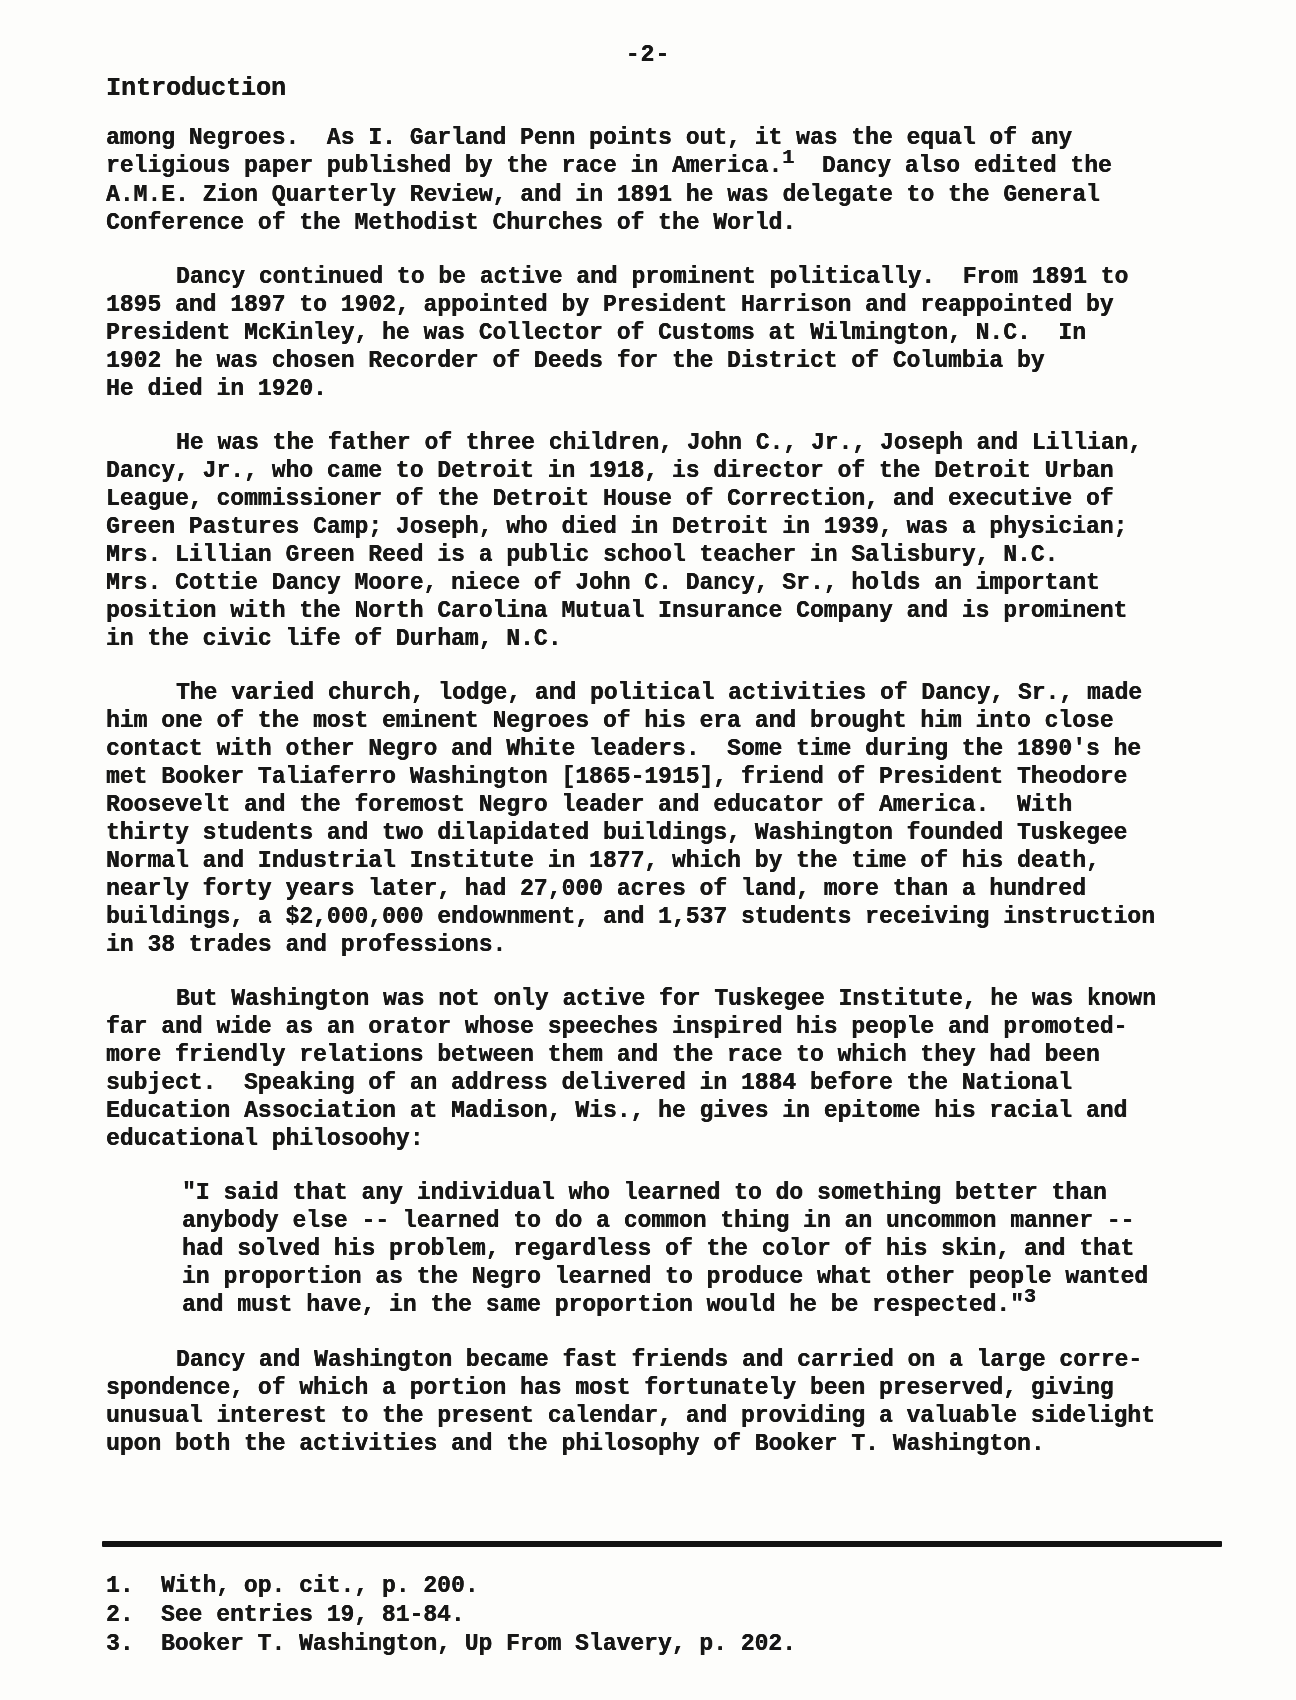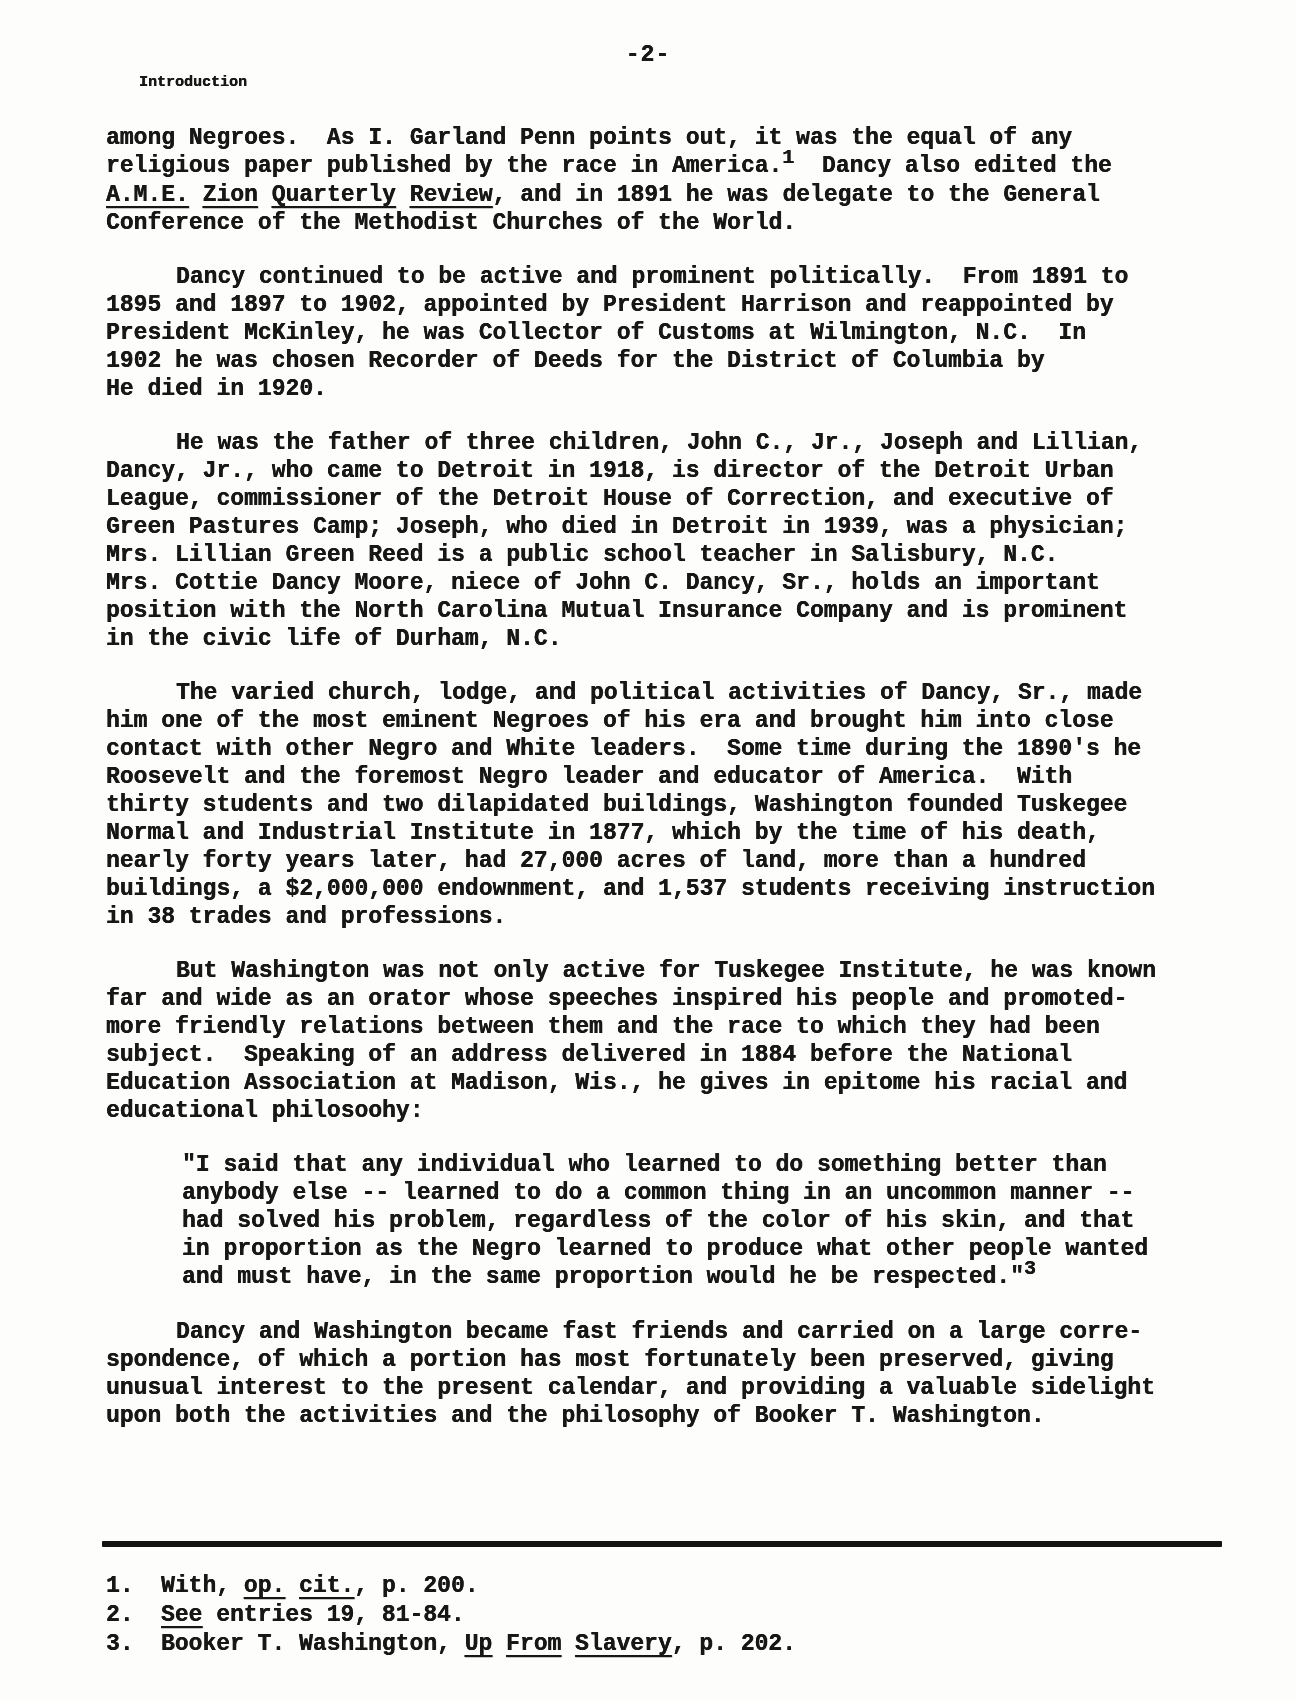--- a/index.html
+++ b/index.html
@@ -18,36 +18,34 @@
     position: absolute;
     top: 42px; left: 0;
     width: 1296px;
     text-align: center;
     font-size: 23px;
     letter-spacing: 1px;
   }
   .heading {
     position: absolute;
     top: 74px; left: 106px;
-    font-size: 15px;
-    margin-left: 33px;
+    font-size: 25px;
   }
   .body-text {
     position: absolute;
     top: 124px; left: 106px;
     width: 1125px;
     font-size: 23px;
     line-height: 28px;
   }
   .para { margin: 0 0 26px 0; }
   .para.indent .line:first-child { padding-left: 70px; }
   .para.quote { padding-left: 76px; }
   .line { white-space: pre; }
   .ul {
-    text-decoration: underline;
     text-decoration-thickness: 2px;
     text-underline-offset: 5px;
   }
   .sup {
     font-size: 20px;
     position: relative;
     top: -9px;
   }
   .rule {
     position: absolute;
@@ -93,20 +91,21 @@
         <div class="line"><span>Green Pastures Camp; Joseph, who died in Detroit in 1939, was a physician;</span></div>
         <div class="line"><span>Mrs. Lillian Green Reed is a public school teacher in Salisbury, N.C.</span></div>
         <div class="line"><span>Mrs. Cottie Dancy Moore, niece of John C. Dancy, Sr., holds an important</span></div>
         <div class="line"><span>position with the North Carolina Mutual Insurance Company and is prominent</span></div>
         <div class="line"><span>in the civic life of Durham, N.C.</span></div>
       </div>
       <div class="para indent">
         <div class="line"><span>The varied church, lodge, and political activities of Dancy, Sr., made</span></div>
         <div class="line"><span>him one of the most eminent Negroes of his era and brought him into close</span></div>
         <div class="line"><span>contact with other Negro and White leaders.  Some time during the 1890's he</span></div>
+        <div class="line"><span>met Booker Taliaferro Washington [1865-1915], friend of President Theodore</span></div>
         <div class="line"><span>Roosevelt and the foremost Negro leader and educator of America.  With</span></div>
         <div class="line"><span>thirty students and two dilapidated buildings, Washington founded Tuskegee</span></div>
         <div class="line"><span>Normal and Industrial Institute in 1877, which by the time of his death,</span></div>
         <div class="line"><span>nearly forty years later, had 27,000 acres of land, more than a hundred</span></div>
         <div class="line"><span>buildings, a $2,000,000 endownment, and 1,537 students receiving instruction</span></div>
         <div class="line"><span>in 38 trades and professions.</span></div>
       </div>
       <div class="para indent">
         <div class="line"><span>But Washington was not only active for Tuskegee Institute, he was known</span></div>
         <div class="line"><span>far and wide as an orator whose speeches inspired his people and promoted-</span></div>

